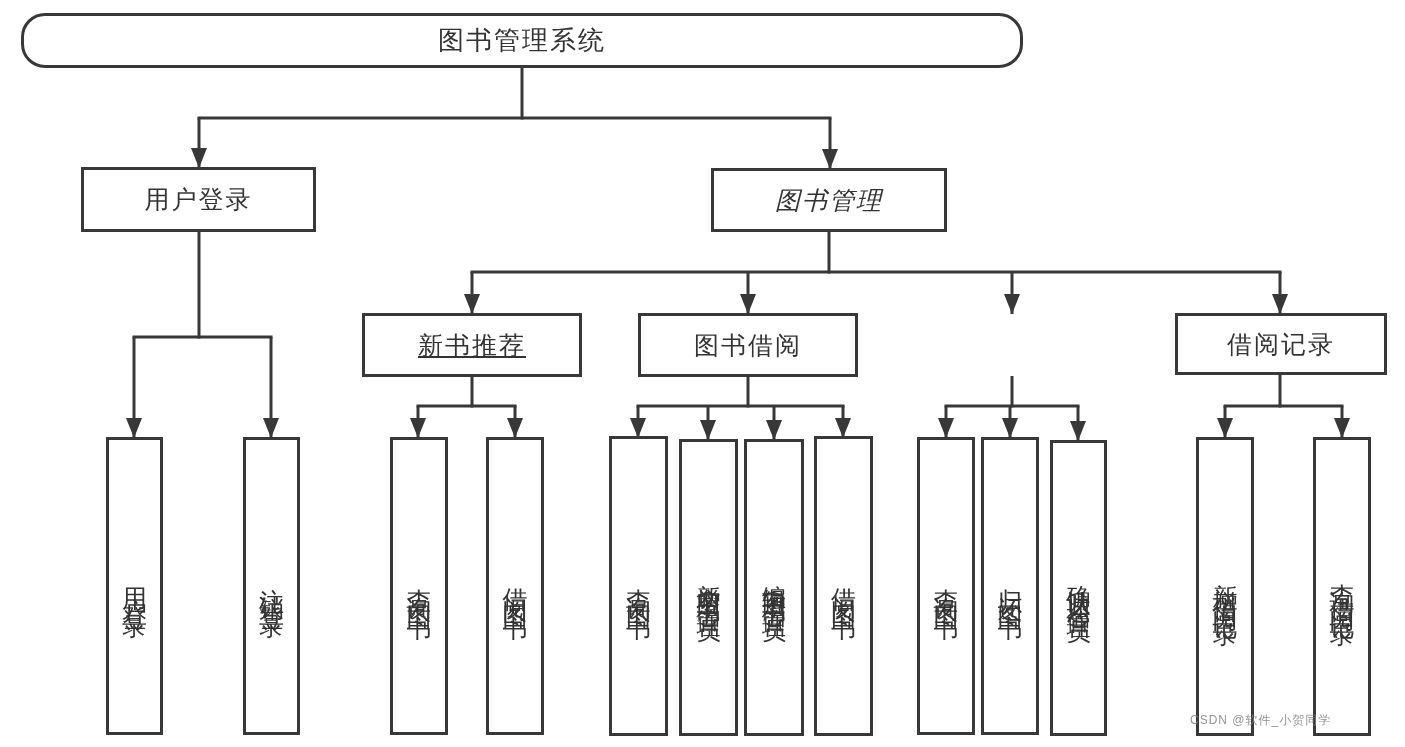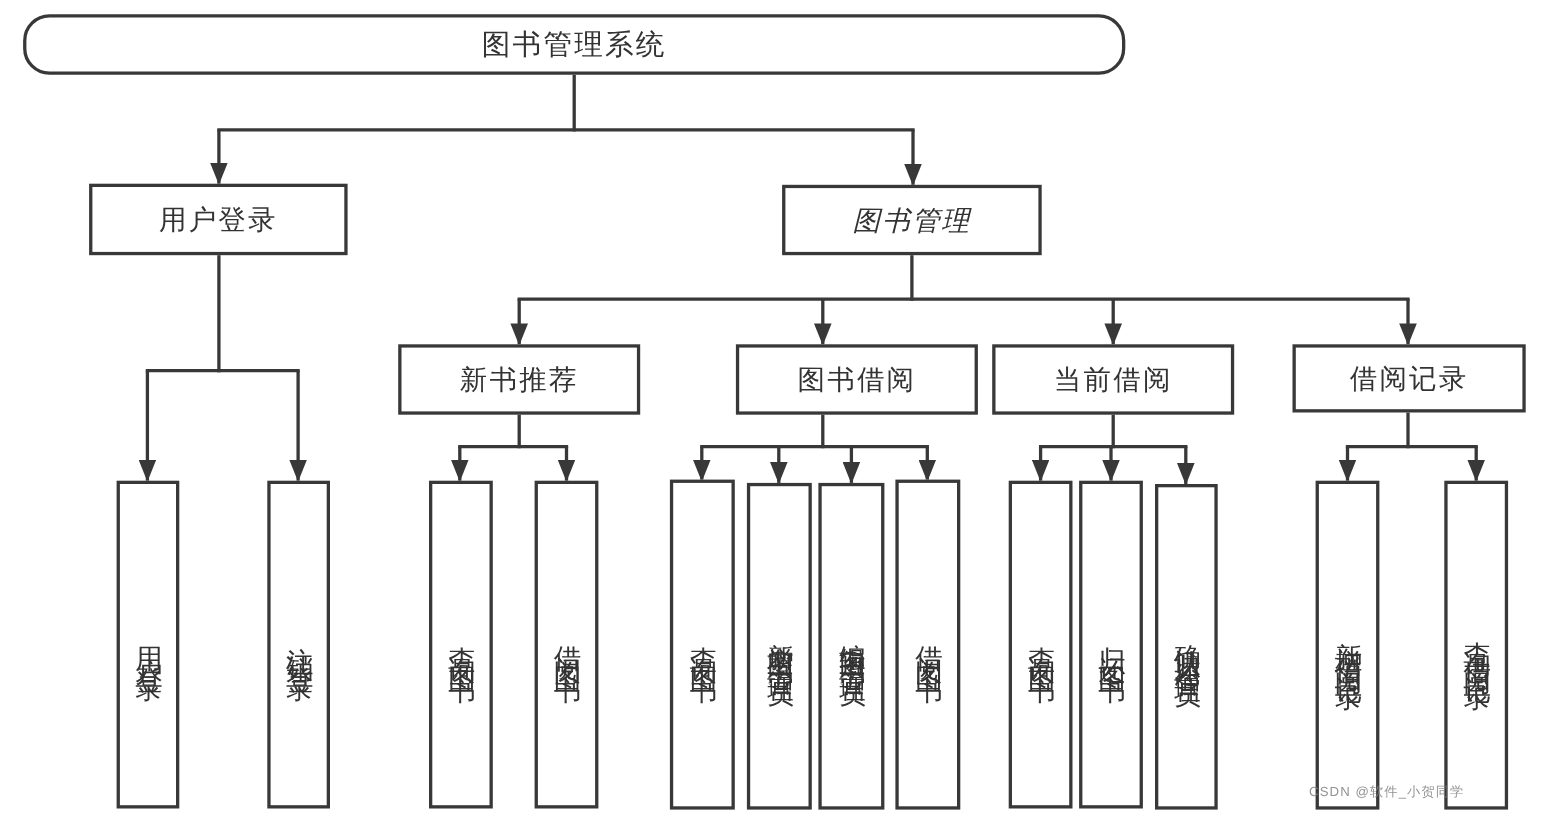--- a/index.html
+++ b/index.html
@@ -113,23 +113,22 @@
       <line x1="1225" y1="406" x2="1225" y2="438" marker-end="url(#arrowhead)"></line>
       <line x1="1342" y1="406" x2="1342" y2="438" marker-end="url(#arrowhead)"></line>
     </g>
   </svg>
 
   <div class="node root" style="left:21px;top:13px;width:1002px;height:55px;border-radius:24px;">图书管理系统</div>
 
   <div class="node" style="left:81px;top:167px;width:235px;height:65px;">用户登录</div>
   <div class="node" style="left:711px;top:168px;width:236px;height:64px;font-style:italic;">图书管理</div>
 
-  <div class="node" style="left:362px;top:313px;width:220px;height:64px;">新书推荐</div>
-  <div class="node" style="left:638px;top:313px;width:220px;height:64px;margin-left:31px;">图书借阅</div>
-  <div class="node" style="left:902px;top:313px;width:220px;height:64px;">当前借阅</div>
+  <div class="node" style="left:362px;top:313px;width:220px;height:64px;text-decoration:underline;">新书推荐</div>
+  <div class="node" style="left:638px;top:313px;width:220px;height:64px;">图书借阅</div>
   <div class="node" style="left:1175px;top:313px;width:212px;height:62px;">借阅记录</div>
 
   <div class="leaf" style="left:106px;top:437px;width:57px;height:298px;">
     <span>用户登录</span>
   </div>
   <div class="leaf" style="left:243px;top:437px;width:57px;height:298px;">
     <span>注销登录</span>
   </div>
 
   <div class="leaf" style="left:390px;top:437px;width:58px;height:298px;">

